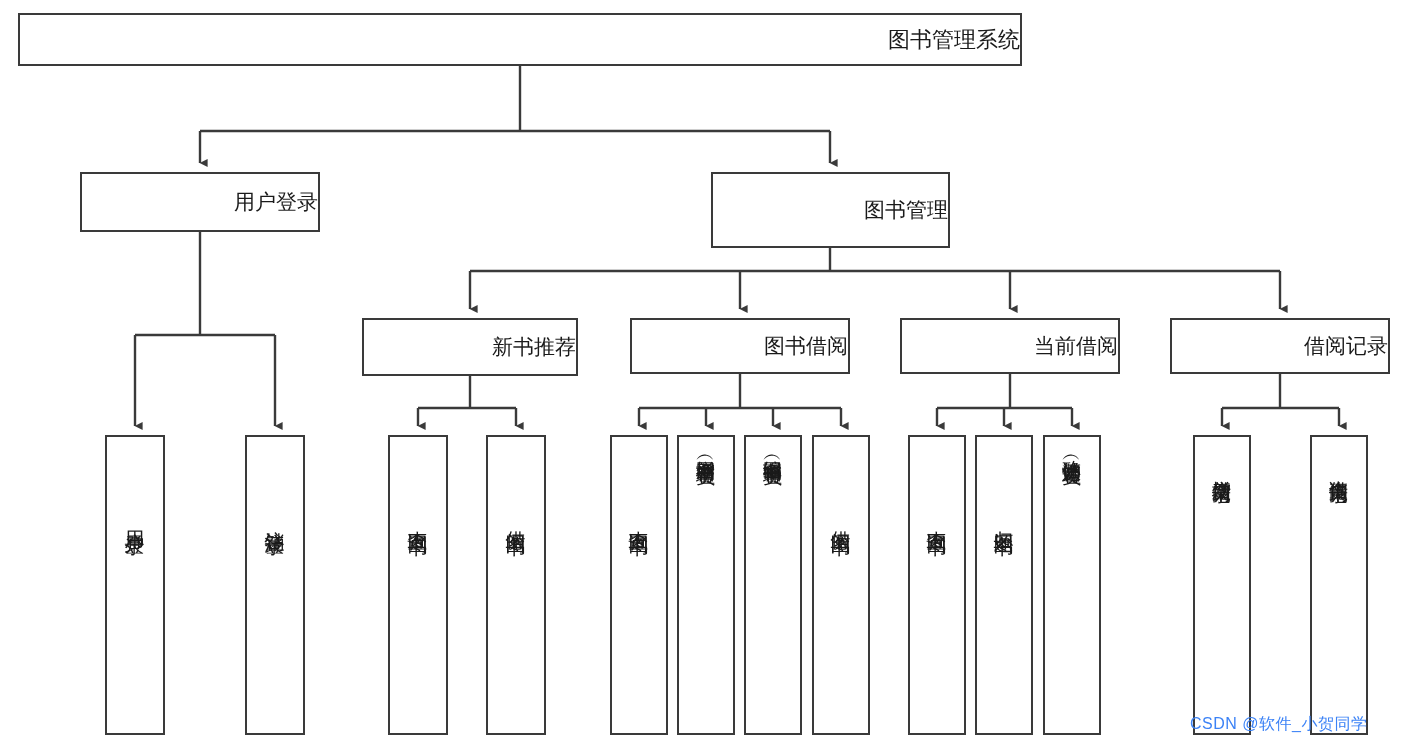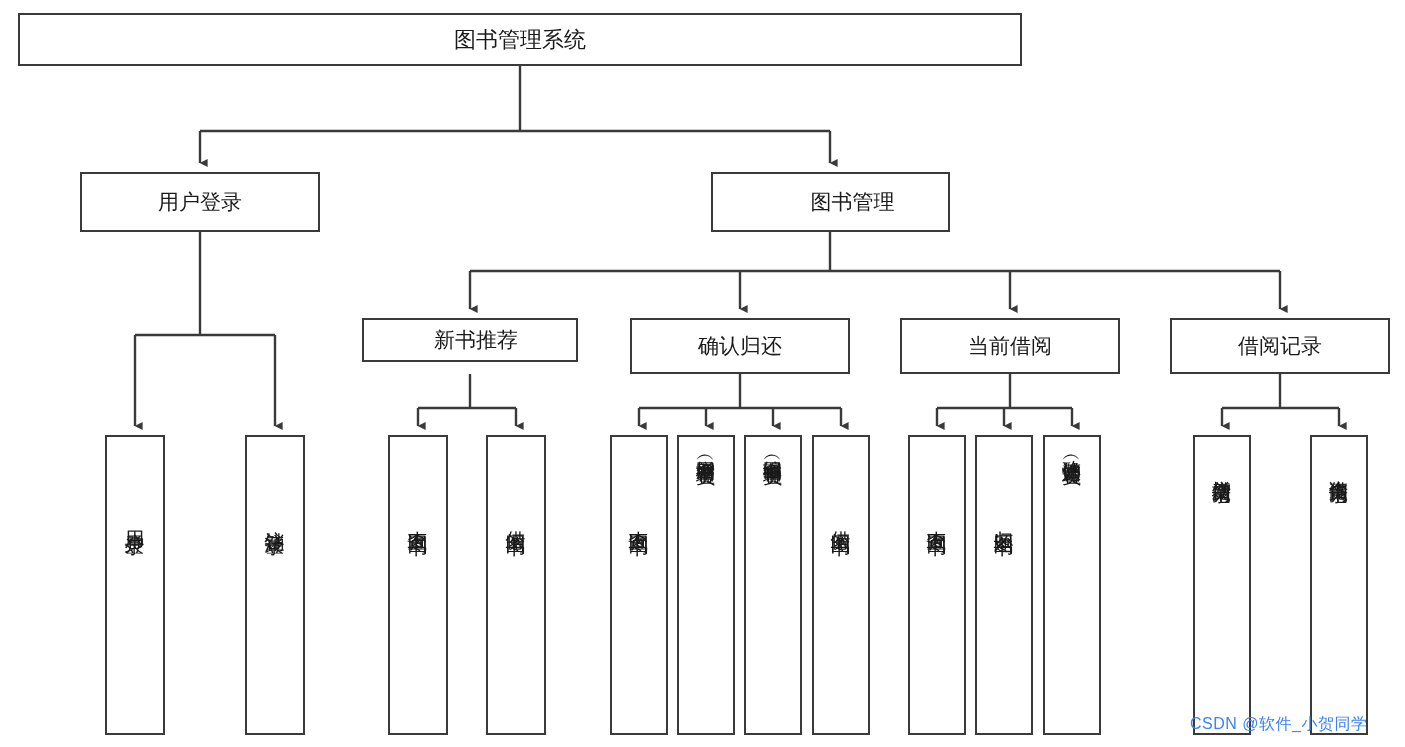--- a/index.html
+++ b/index.html
@@ -25,21 +25,21 @@
     height: 747px;
     pointer-events: none;
   }
   .node {
     position: absolute;
     box-sizing: border-box;
     background: #ffffff;
     border: 2px solid #3a3a3a;
     display: flex;
     align-items: center;
-    justify-content: center;
+    justify-content: flex-end;
     color: #1a1a1a;
   }
   .node .label {
     display: block;
     text-align: center;
     line-height: 1.15;
     white-space: nowrap;
   }
   
   .node.horiz .label {
@@ -128,29 +128,29 @@
     </g>
   </svg>
 
   <div class="node root horiz" style="left:18px; top:13px; width:1004px; height:53px;">
     <span class="label">图书管理系统</span>
   </div>
 
   <div class="node horiz" style="left:80px; top:172px; width:240px; height:60px;">
     <span class="label">用户登录</span>
   </div>
-  <div class="node horiz" style="left:711px; top:172px; width:239px; height:60px;padding-left:44px;">
+  <div class="node horiz" style="left:711px; top:172px; width:239px; height:76px;padding-left:44px;">
     <span class="label">图书管理</span>
   </div>
 
-  <div class="node horiz" style="left:362px; top:318px; width:216px; height:44px;padding-left:12px;">
+  <div class="node horiz" style="left:362px; top:318px; width:216px; height:58px;padding-left:12px;">
     <span class="label">新书推荐</span>
   </div>
   <div class="node horiz" style="left:630px; top:318px; width:220px; height:56px;">
-    <span class="label">确认归还</span>
+    <span class="label">图书借阅</span>
   </div>
   <div class="node horiz" style="left:1170px; top:318px; width:220px; height:56px;">
     <span class="label">借阅记录</span>
   </div>
   <div class="node horiz" style="left:900px; top:318px; width:220px; height:56px;">
     <span class="label">当前借阅</span>
   </div>
 
   <div class="node vert" style="left:105px; top:435px; width:60px; height:300px; padding-top:78px;">
     <span class="label">用户登录</span>

